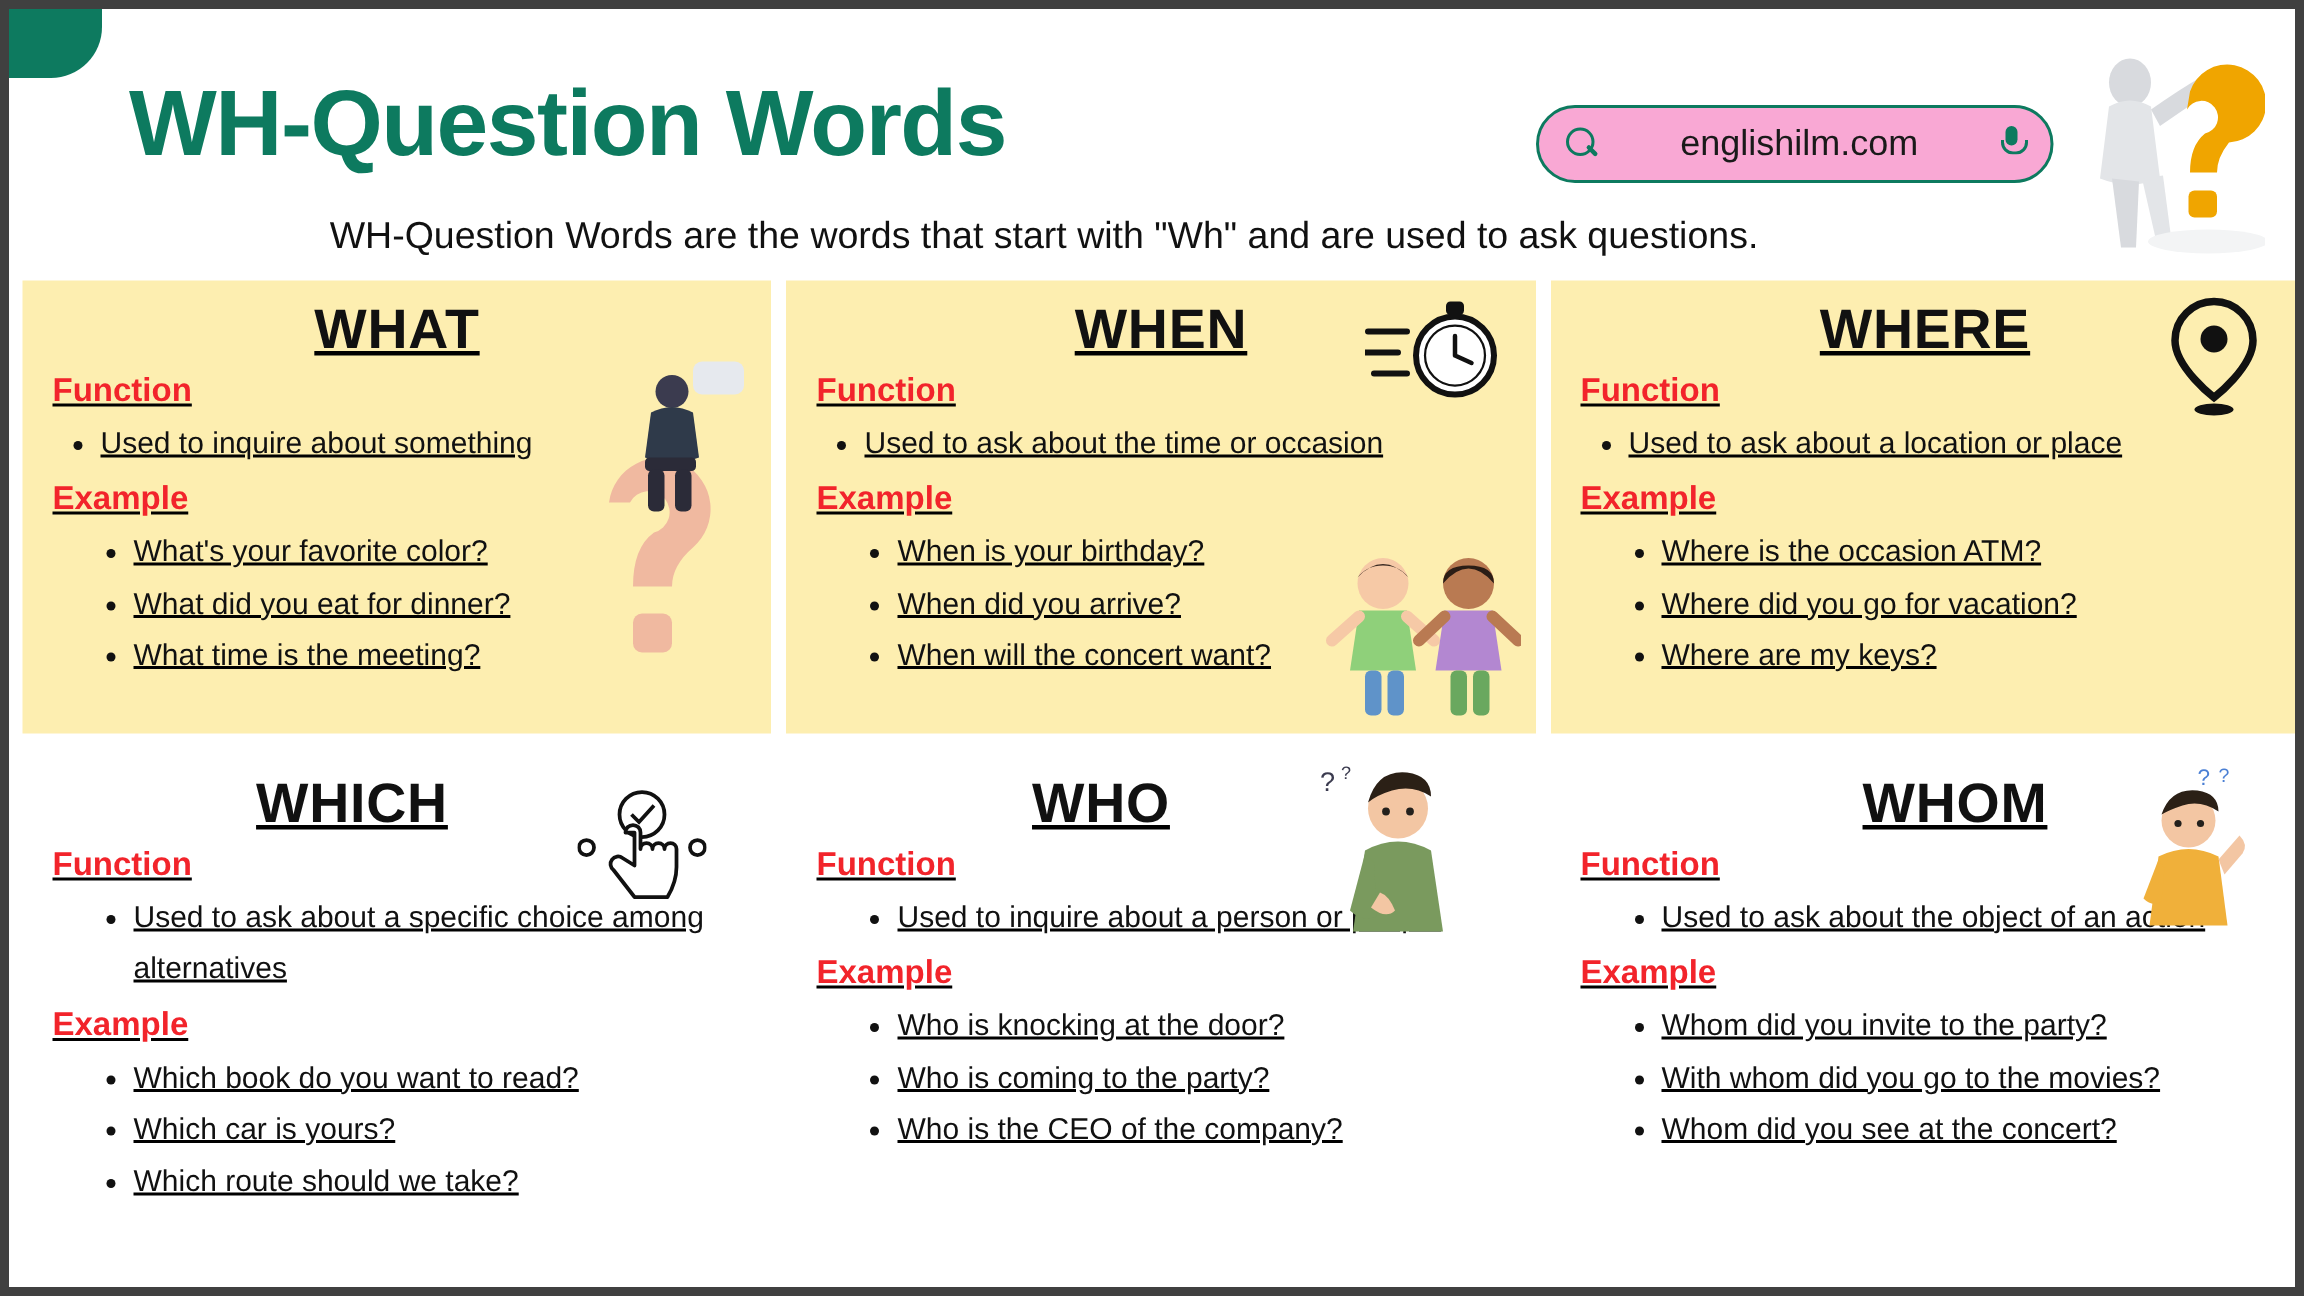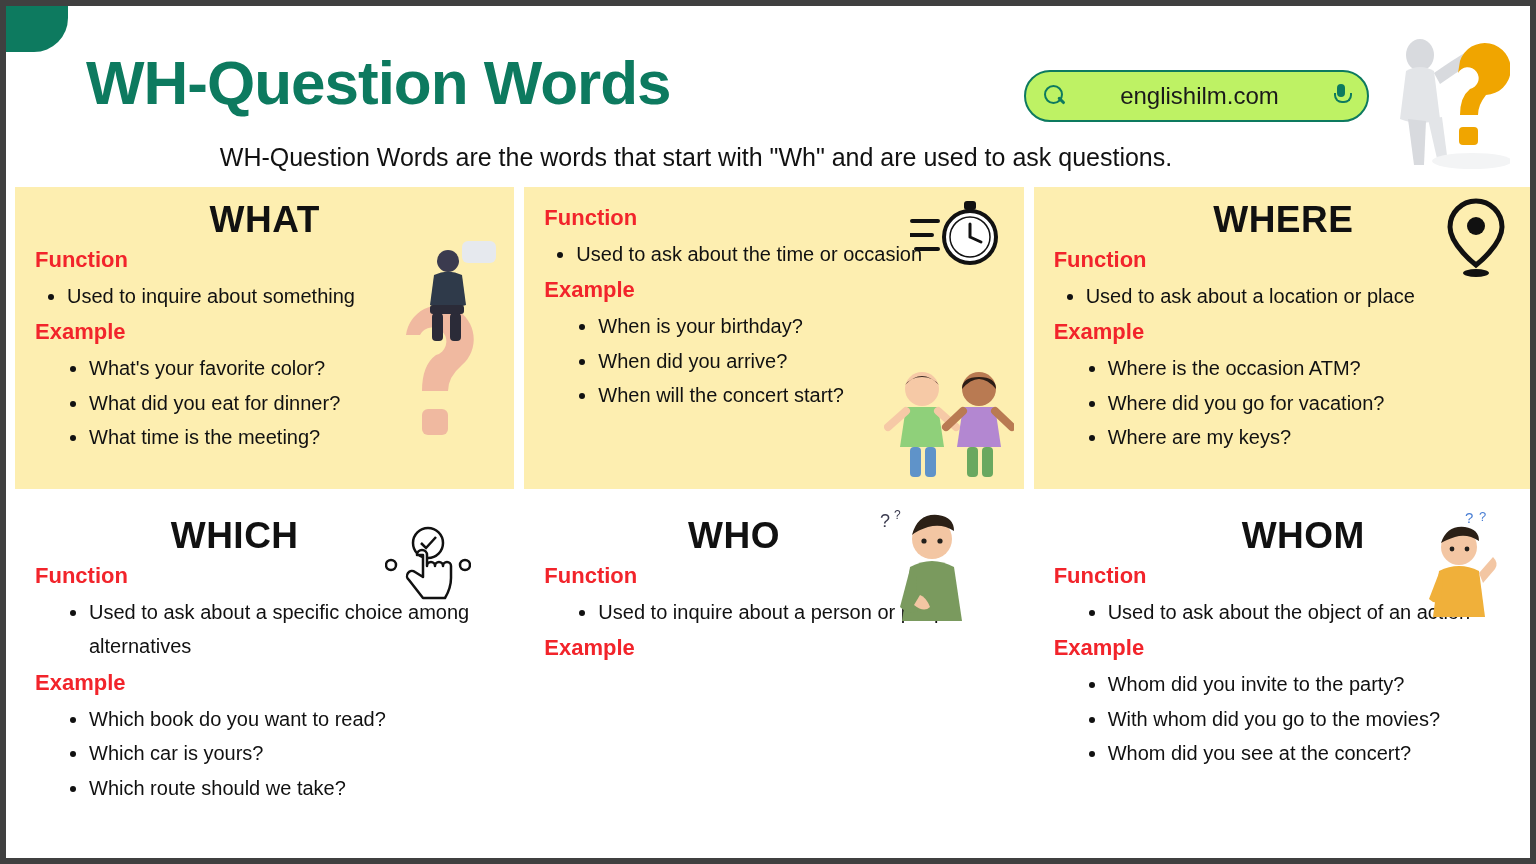--- a/index.html
+++ b/index.html
@@ -39,21 +39,21 @@
     font-weight: bold;
     color: #0d7a5f;
     letter-spacing: -1px;
   }
   .searchbar {
     position: absolute;
     left: 1018px; top: 55px;
     width: 345px; height: 52px;
     border: 2px solid #0d7a5f;
     border-radius: 26px;
-    background: #bef264;
+    background: #f9a8d4;
     display: flex;
     align-items: center;
     padding: 0 18px;
   }
   .search-url {
     font-size: 24px;
     color: #1a1a1a;
     flex: 1;
     text-align: center;
   }
@@ -93,20 +93,21 @@
   
   .row { position: absolute; left: 9px; width: 1518px; display: flex; gap: 10px; }
   .row1 { top: 181px; height: 302px; }
   .row2 { top: 497px; height: 358px; }
 
   .card {
     position: relative;
     flex: 1 1 0;
     padding: 12px 18px 10px 18px;
     overflow: hidden;
+    text-decoration: underline;
   }
   .row1 .card { background: #fdeeb0; }
   .row2 .card { background: #ffffff; }
 
   .card-title {
     font-size: 37px;
     font-weight: bold;
     color: #111;
     text-align: center;
     letter-spacing: 0.5px;
@@ -200,29 +201,30 @@
         <circle cx="70" cy="22" r="11" fill="#3b3b4f"></circle>
         <path d="M56 36 q14 -7 28 0 l4 30 q-18 7 -36 0 z" fill="#2f3a4a"></path>
         <rect x="52" y="66" width="34" height="9" rx="3" fill="#2b2b38"></rect>
         <rect x="54" y="74" width="11" height="28" rx="4" fill="#2b2b38"></rect>
         <rect x="72" y="74" width="11" height="28" rx="4" fill="#2b2b38"></rect>
         <rect x="84" y="2" width="34" height="22" rx="6" fill="#e6e9ee"></rect>
       </svg>
     </div>
 
     <div class="card card-when">
+      <div class="card-title">WHEN</div>
       <div class="label">Function</div>
       <ul class="points">
         <li>Used to ask about the time or occasion</li>
       </ul>
       <div class="label">Example</div>
       <ul class="points indent">
         <li>When is your birthday?</li>
         <li>When did you arrive?</li>
-        <li>When will the concert start?</li>
+        <li>When will the concert want?</li>
       </ul>
       <svg class="art art-when" viewBox="0 0 92 74">
         <circle cx="60" cy="42" r="26" fill="#fff" stroke="#111" stroke-width="4"></circle>
         <circle cx="60" cy="42" r="20" fill="#fff" stroke="#111" stroke-width="1.5"></circle>
         <rect x="54" y="6" width="12" height="9" rx="3" fill="#111"></rect>
         <path d="M60 42 l0 -13 M60 42 l11 5" stroke="#111" stroke-width="3" stroke-linecap="round"></path>
         <path d="M2 26 h26 M0 40 h22 M6 54 h22" stroke="#111" stroke-width="4" stroke-linecap="round"></path>
       </svg>
       <svg class="art art-when-kids" viewBox="0 0 130 120">
         <circle cx="38" cy="26" r="17" fill="#f6c9a6"></circle>
@@ -283,20 +285,25 @@
       </svg>
     </div>
 
     <div class="card card-who">
       <div class="card-title">WHO</div>
       <div class="label">Function</div>
       <ul class="points indent">
         <li>Used to inquire about a person or people</li>
       </ul>
       <div class="label">Example</div>
+      <ul class="points indent">
+        <li>Who is knocking at the door?</li>
+        <li>Who is coming to the party?</li>
+        <li>Who is the CEO of the company?</li>
+      </ul>
       <svg class="art art-who" viewBox="0 0 110 118">
         <text x="6" y="22" font-size="18" fill="#3b3b4f" font-family="Liberation Sans, sans-serif">?</text>
         <text x="20" y="14" font-size="12" fill="#3b3b4f" font-family="Liberation Sans, sans-serif">?</text>
         <circle cx="58" cy="34" r="20" fill="#f3c6a3"></circle>
         <path d="M38 30 q6 -22 26 -20 q16 2 16 16 q-12 -8 -26 -4 q-10 3 -16 8z" fill="#2b2016"></path>
         <path d="M36 62 q22 -12 44 0 l8 54 h-60 z" fill="#7a9a5e"></path>
         <path d="M36 64 l-10 38 q8 8 18 4 l-2 -36z" fill="#7a9a5e"></path>
         <path d="M40 100 q10 8 16 2 q-4 -10 -10 -12z" fill="#f3c6a3"></path>
         <circle cx="50" cy="36" r="2.6" fill="#23201c"></circle>
         <circle cx="66" cy="36" r="2.6" fill="#23201c"></circle>

